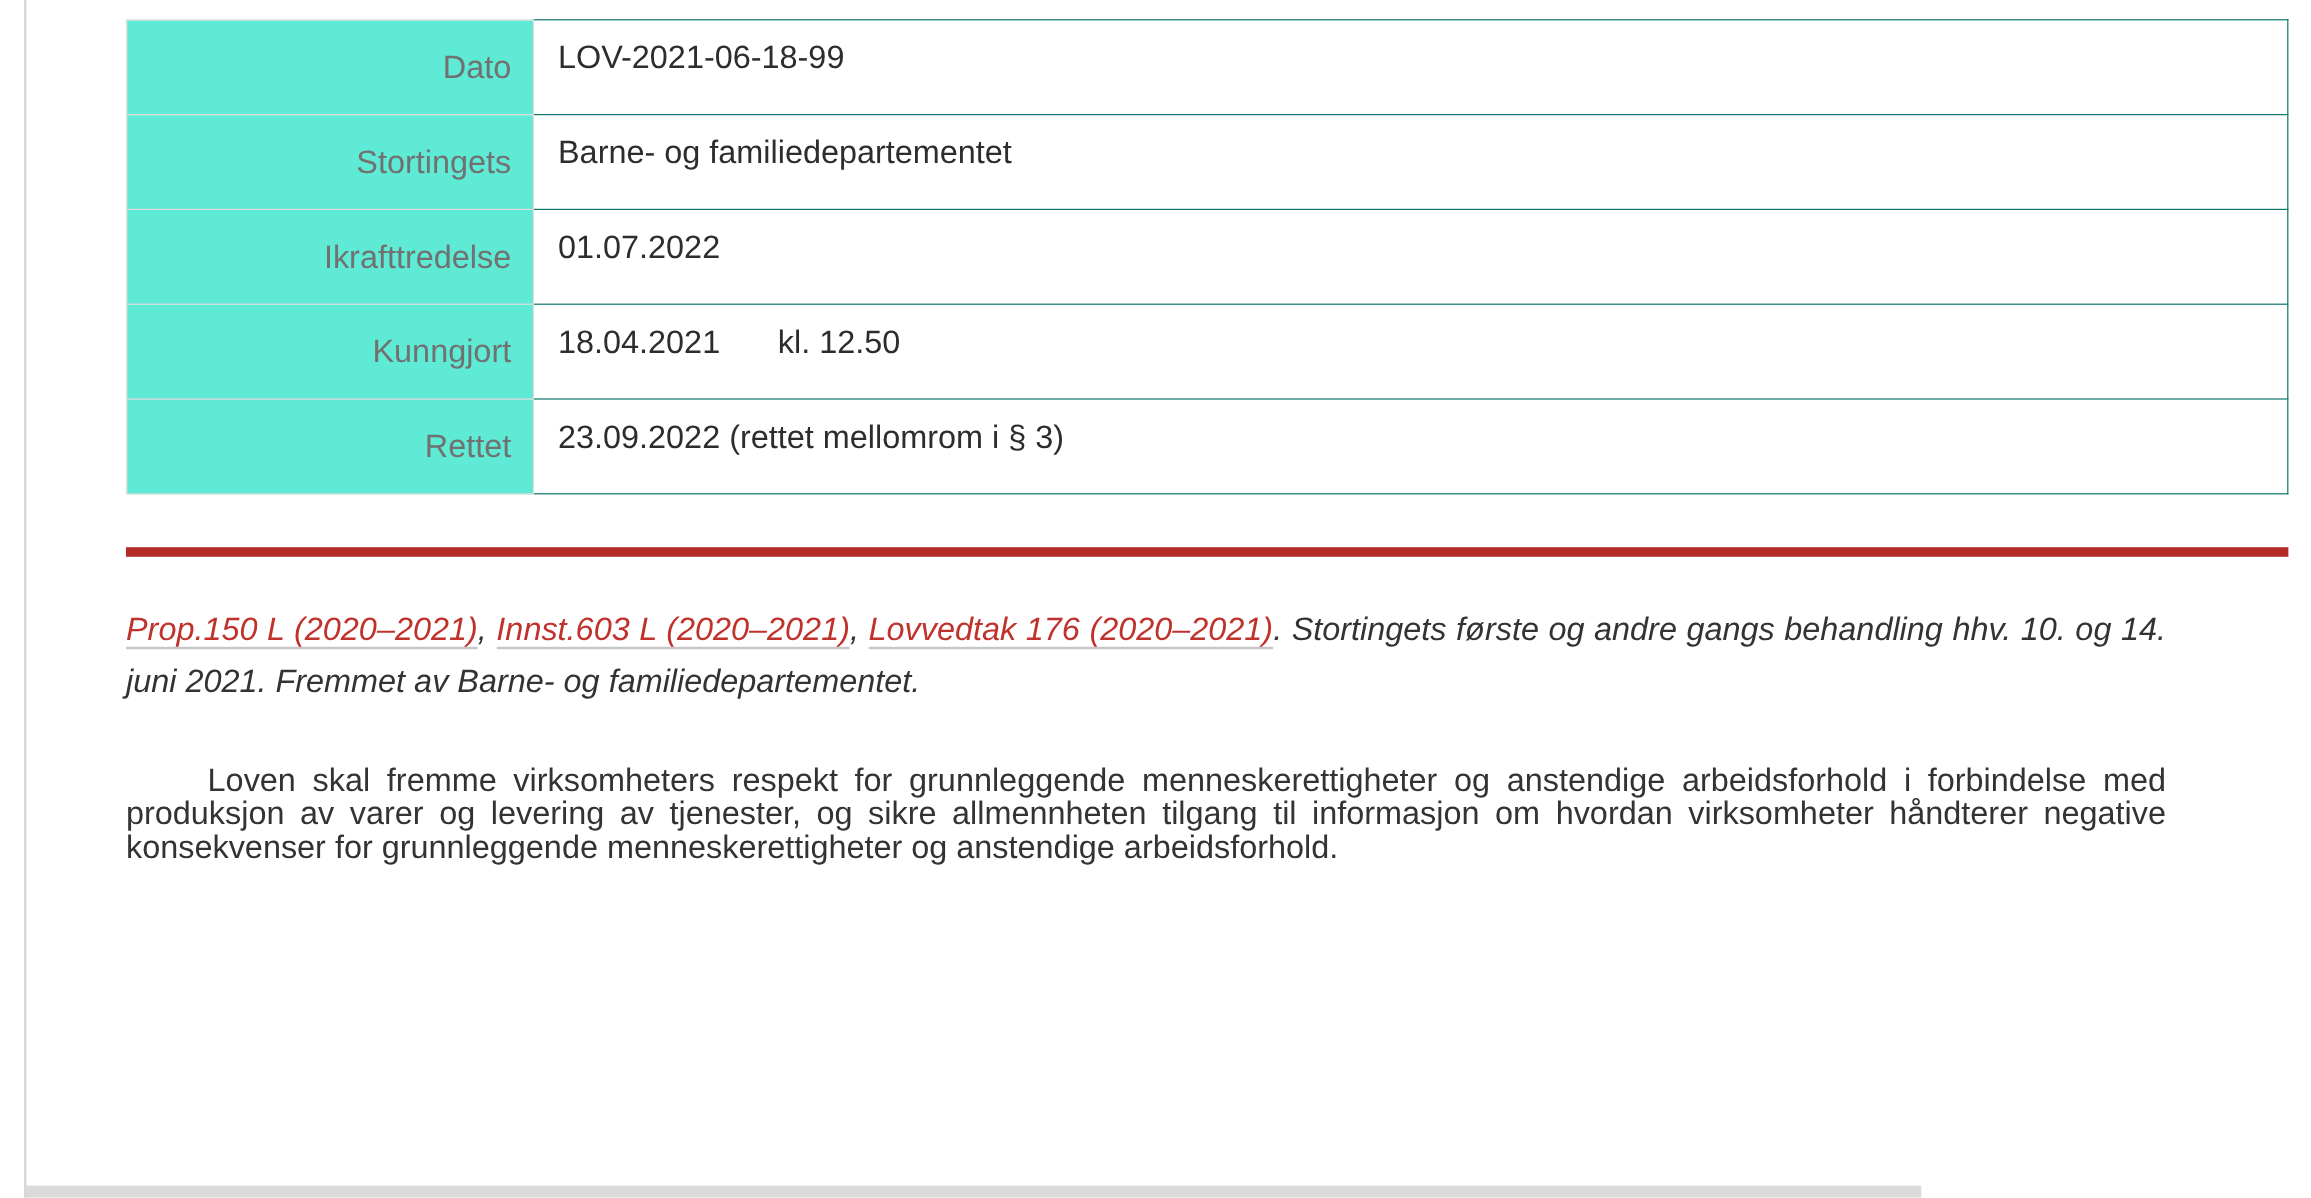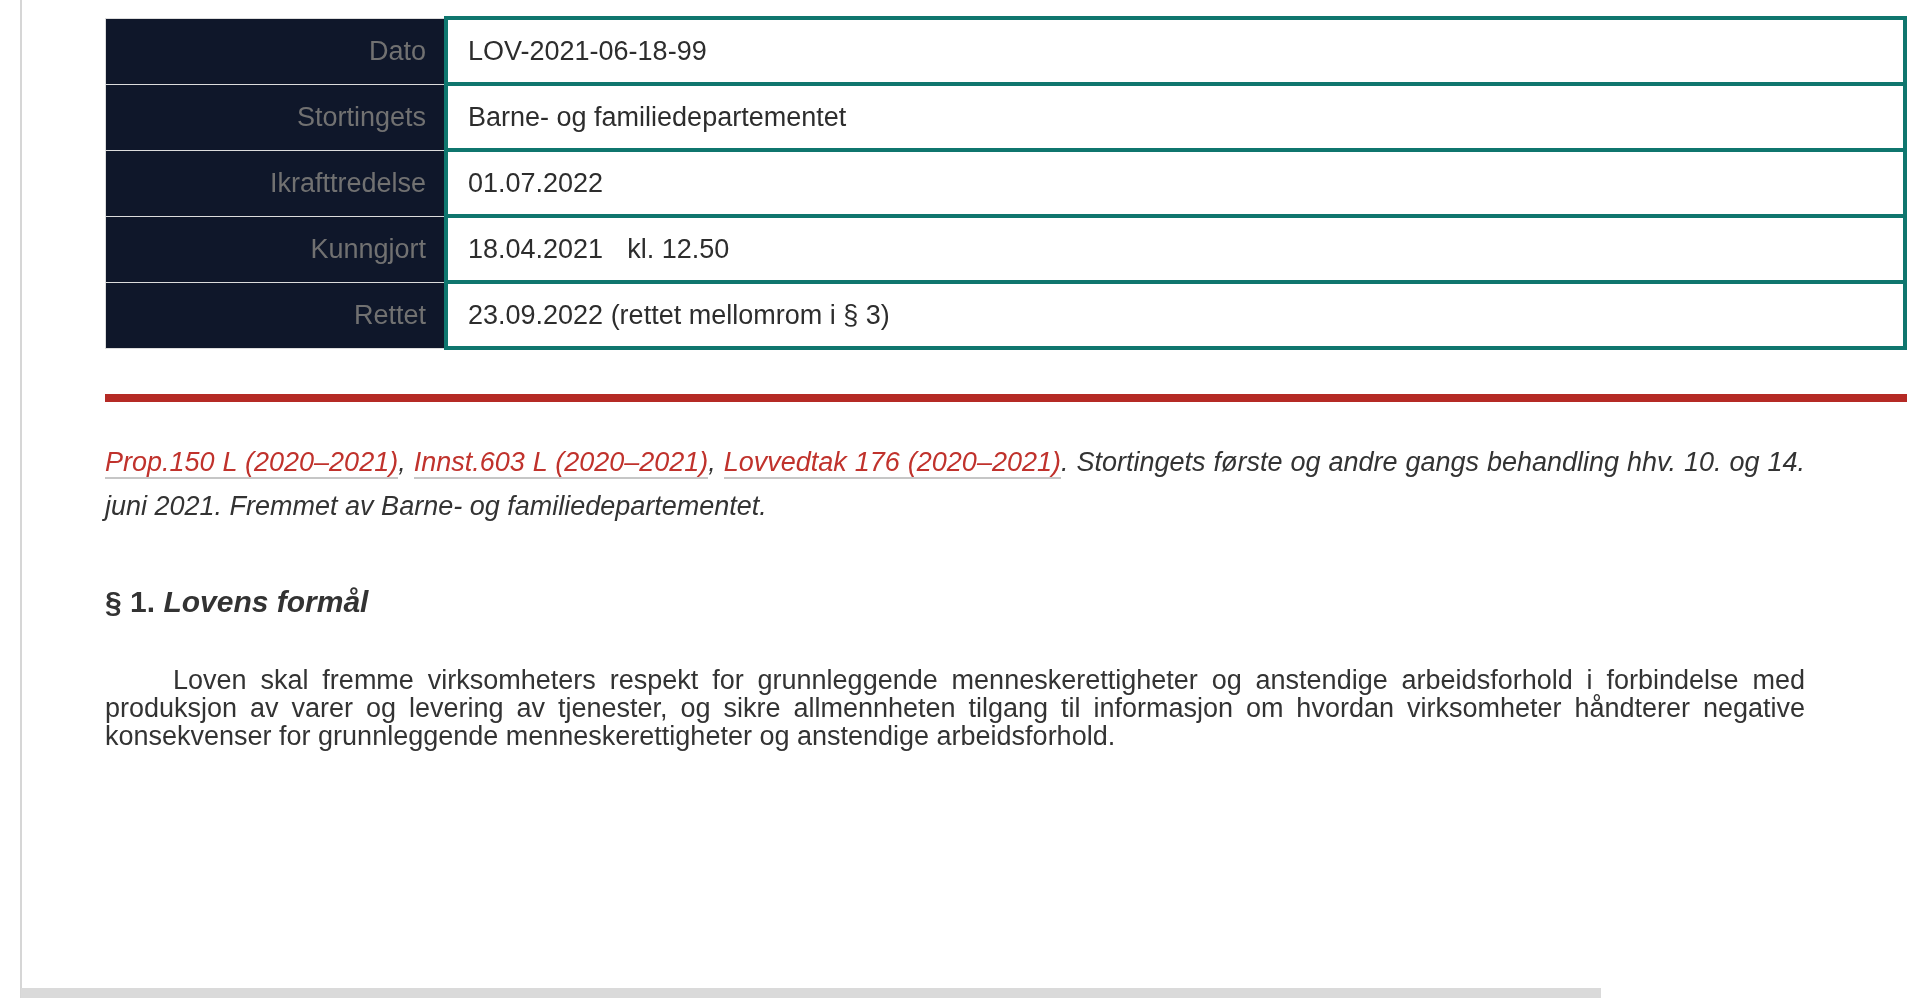--- a/index.html
+++ b/index.html
@@ -24,31 +24,31 @@
     font-size:42px;line-height:53px;font-weight:700;
     letter-spacing:-0.2px;
     color:#4e1d24;
   }
   table.meta{
     margin-top:16px;width:1802px;
     border-collapse:collapse;
     font-size:27px;
   }
   table.meta th{
-    width:320px;background:#0f172a;color:#717171;
+    width:320px;background:#5eead4;color:#717171;
     font-weight:400;text-align:right;
     padding:0 18px 0 0;height:62px;
     border:1px solid #dcdcdc;
   }
   table.meta td{
     background:#ffffff;color:#2d2d2d;text-align:left;
-    padding:0 0 0 20px;height:62px;
-    border:4px solid #0f766e;
+    padding:0 0 16px 20px;height:62px;
+    border:1px solid #0f766e;
   }
-  .extra-val{margin-left:24px;}
+  .extra-val{margin-left:48px;}
   .red-divider{
     margin-top:44px;width:1802px;height:8px;background:#b52a25;
   }
   p.preface{
     margin:38px 0 0 0;width:1700px;
     font-size:27px;line-height:44px;color:#333333;
     text-align:justify;
     font-style:italic;
   }
   a.doc-link{
@@ -96,19 +96,18 @@
         <th>Rettet</th>
         <td>23.09.2022 (rettet mellomrom i § 3)</td>
       </tr>
     </tbody>
   </table>
 
   <div class="red-divider"></div>
 
   <p class="preface"><a class="doc-link">Prop.150 L (2020–2021)</a><span>,</span> <a class="doc-link">Innst.603 L (2020–2021)</a><span>,</span> <a class="doc-link">Lovvedtak 176 (2020–2021)</a><span>. Stortingets første og andre gangs behandling hhv. 10. og 14. juni 2021. Fremmet av Barne- og familiedepartementet.</span></p>
 
-  <h2 class="section-heading"><span class="sec-num">§ 1.</span> <span class="sec-title">Lovens formål</span></h2>
 
   <p class="section-body">Loven skal fremme virksomheters respekt for grunnleggende menneskerettigheter og anstendige arbeidsforhold i forbindelse med produksjon av varer og levering av tjenester, og sikre allmennheten tilgang til informasjon om hvordan virksomheter håndterer negative konsekvenser for grunnleggende menneskerettigheter og anstendige arbeidsforhold.</p>
 
 </div>
 
 <div class="bottom-bar"></div>
 
 </body></html>

